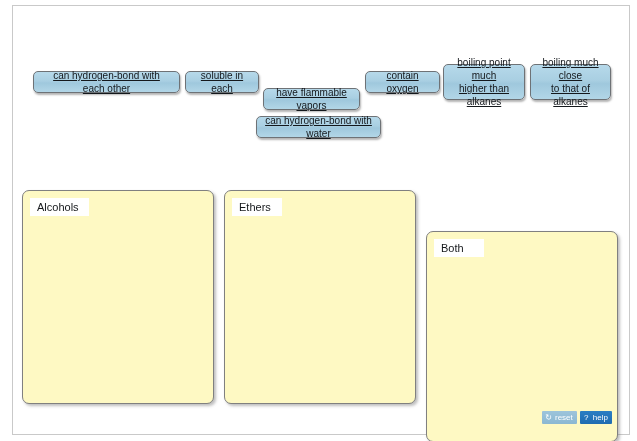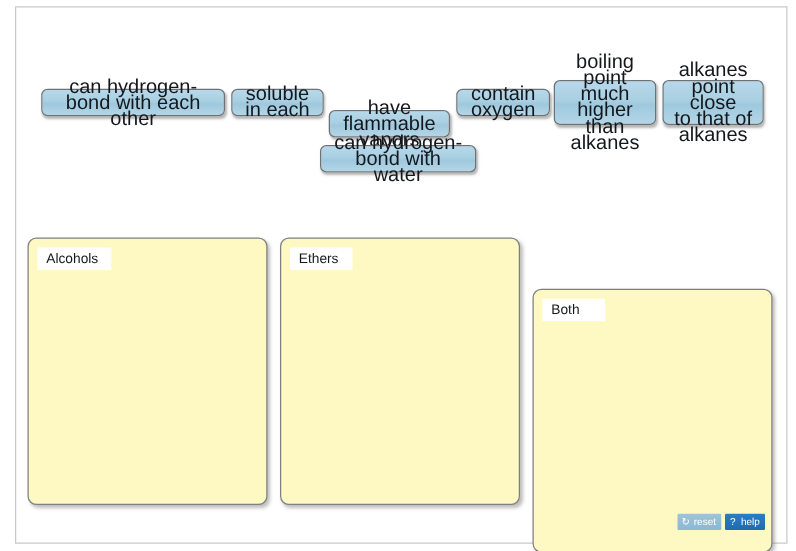--- a/index.html
+++ b/index.html
@@ -38,30 +38,31 @@
     height: 180px;
   }
   .tile {
     position: absolute;
     box-sizing: border-box;
     background: linear-gradient(to bottom, #b6d9ea 0%, #a9cfe2 45%, #9fc8dd 55%, #b2d6e7 100%);
     border: 1px solid #6e7276;
     border-radius: 5px;
     box-shadow: 1px 2px 2px rgba(90,90,90,0.45);
     color: #14181c;
-    font-size: 16px;
+    font-size: 10px;
     line-height: 13px;
     text-align: center;
     display: flex;
     align-items: center;
     justify-content: center;
     padding: 0 7px;
     cursor: move;
     user-select: none;
     white-space: pre-line;
+    text-decoration: underline;
   }
 
   .tile-1 { left: 33px;  top: 71px; width: 147px; height: 22px; }
   .tile-2 { left: 185px; top: 71px; width: 74px;  height: 22px; }
   .tile-3 { left: 263px; top: 88px; width: 97px;  height: 22px; }
   .tile-4 { left: 365px; top: 71px; width: 75px;  height: 22px; }
   .tile-5 { left: 443px; top: 64px; width: 82px;  height: 36px; }
   .tile-6 { left: 530px; top: 64px; width: 81px;  height: 36px; }
   .tile-7 { left: 256px; top: 116px; width: 125px; height: 22px; }
 
@@ -149,21 +150,21 @@
 
 <div id="activity-frame"></div>
 
 <div id="tile-tray">
   <div class="tile tile-1">can hydrogen-bond with each other</div>
   <div class="tile tile-2">soluble in each</div>
   <div class="tile tile-3">have flammable vapors</div>
   <div class="tile tile-4">contain oxygen</div>
   <div class="tile tile-5">boiling point much
 higher than alkanes</div>
-  <div class="tile tile-6">alkanes point close
+  <div class="tile tile-6">boiling much close
 to that of alkanes</div>
   <div class="tile tile-7">can hydrogen-bond with water</div>
 </div>
 
 <div class="bin bin-alcohols">
   <div class="bin-label">Alcohols</div>
   <div class="bin-dropspace"></div>
 </div>
 
 <div class="bin bin-ethers">

